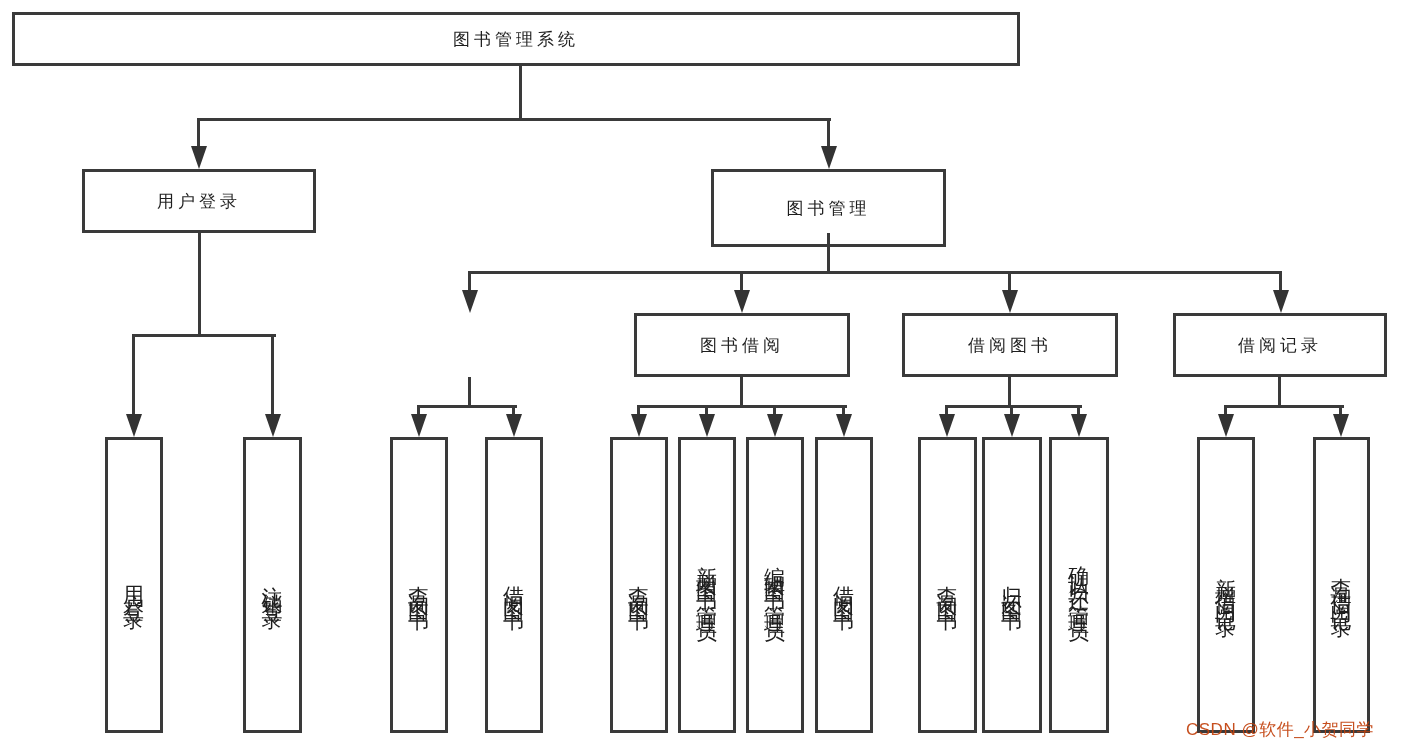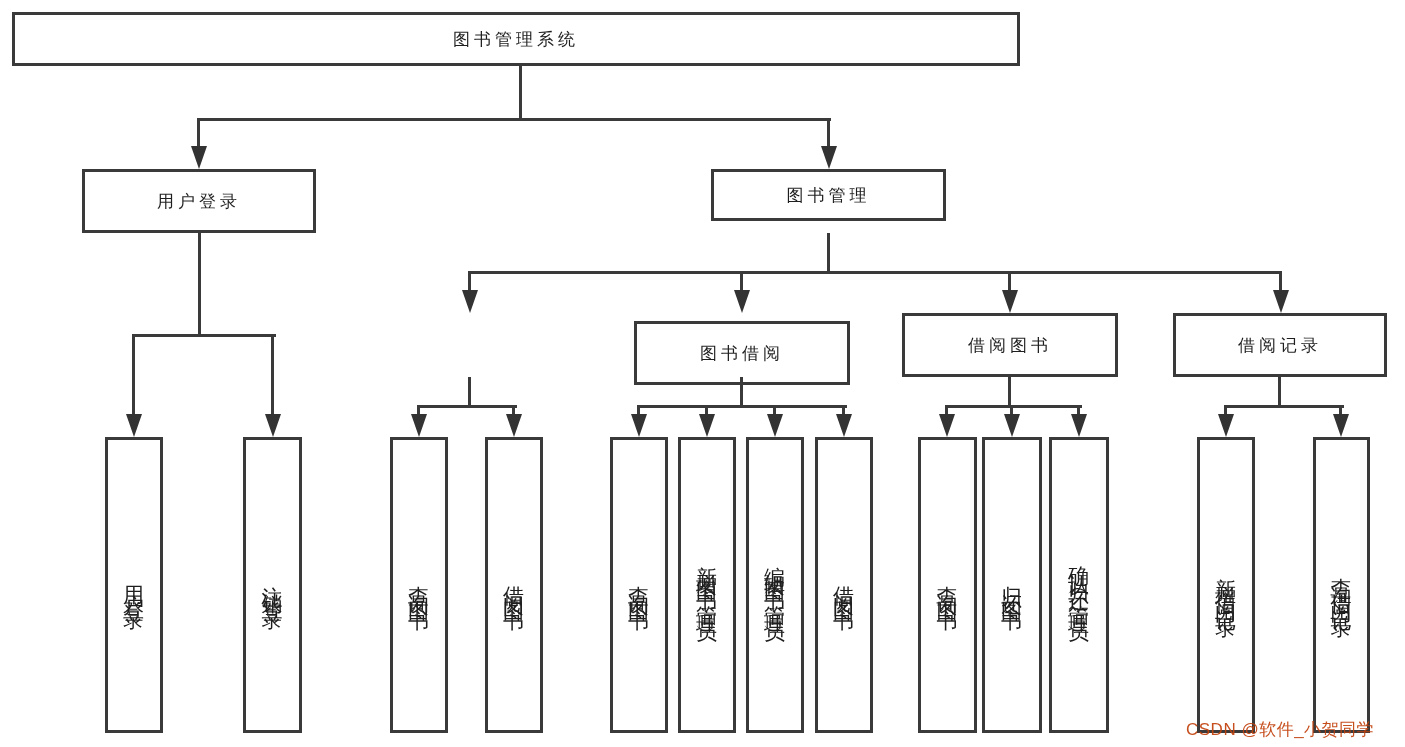--- a/index.html
+++ b/index.html
@@ -67,24 +67,24 @@
 <body>
 
 <div class="canvas" id="canvas">
   <div class="watermark">CSDN @软件_小贺同学</div>
 <div class="node horiz" style="left: 12px; top: 12px; width: 1008px; height: 54px;">
       <span>图书管理系统</span>
     </div>
     <div class="node horiz" style="left: 82px; top: 169px; width: 234px; height: 64px;">
       <span>用户登录</span>
     </div>
-    <div class="node horiz" style="left: 711px; top: 169px; width: 235px; height: 52px;">
+    <div class="node horiz" style="left: 711px; top: 169px; width: 235px; height: 78px;">
       <span>图书管理</span>
     </div>
-    <div class="node horiz" style="left: 634px; top: 313px; width: 216px; height: 64px; margin-top: 8px;">
+    <div class="node horiz" style="left: 634px; top: 313px; width: 216px; height: 64px;">
       <span>图书借阅</span>
     </div>
     <div class="node horiz" style="left: 902px; top: 313px; width: 216px; height: 64px;">
       <span>借阅图书</span>
     </div>
     <div class="node horiz" style="left: 1173px; top: 313px; width: 214px; height: 64px;">
       <span>借阅记录</span>
     </div>
     <div class="node vert" style="left: 105px; top: 437px; width: 58px; height: 296px;">
       <span>用户登录</span>

